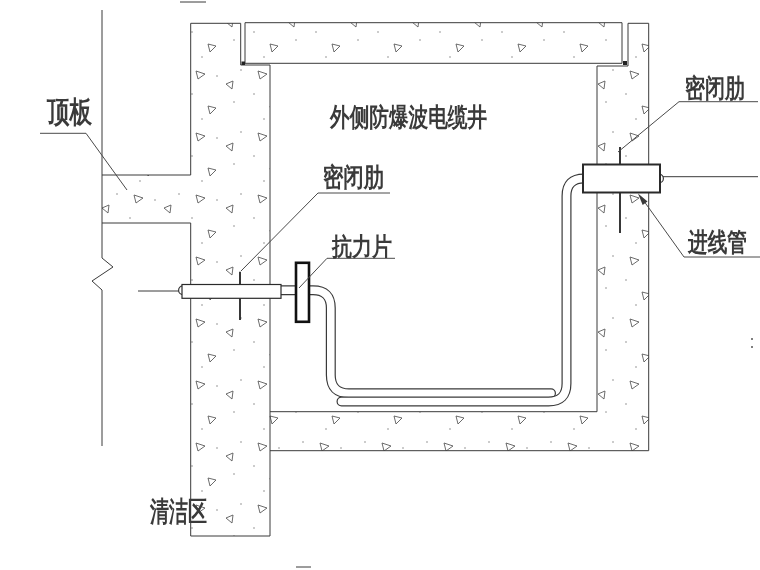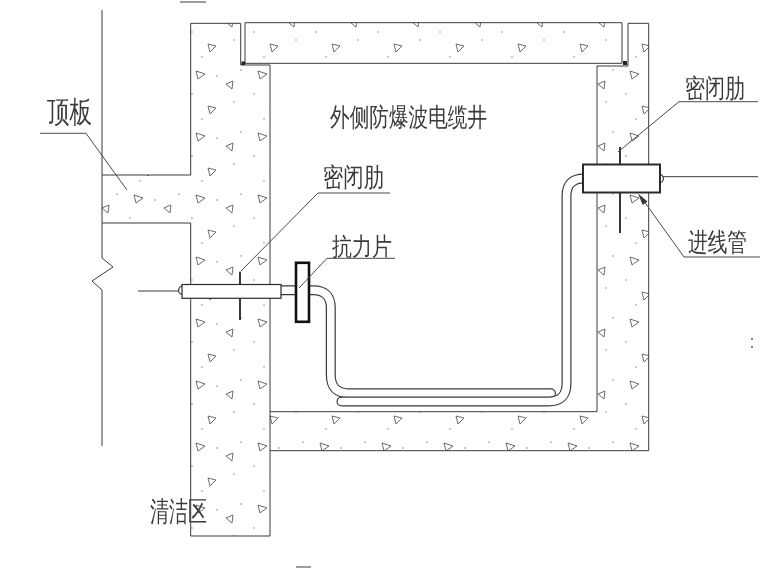--- a/index.html
+++ b/index.html
@@ -1,16 +1,16 @@
 <!DOCTYPE html>
 <html><head>
 <meta charset="utf-8">
 <style>
   html,body{margin:0;padding:0;background:#ffffff;}
-  .stage{position:relative;width:760px;height:570px;background:#fff;overflow:hidden;}
+  .stage{position:relative;width:760px;height:570px;background:#fff;overflow:hidden;font-weight:bold;}
   svg{display:block;}
   text{font-family:"DejaVu Sans","Liberation Sans",sans-serif;fill:#3a3a3a;}
 </style>
 </head>
 <body>
 
 <div class="stage">
 <svg width="760" height="570" viewBox="0 0 760 570">
   <defs>
     <pattern id="agg" width="62" height="62" patternUnits="userSpaceOnUse">

